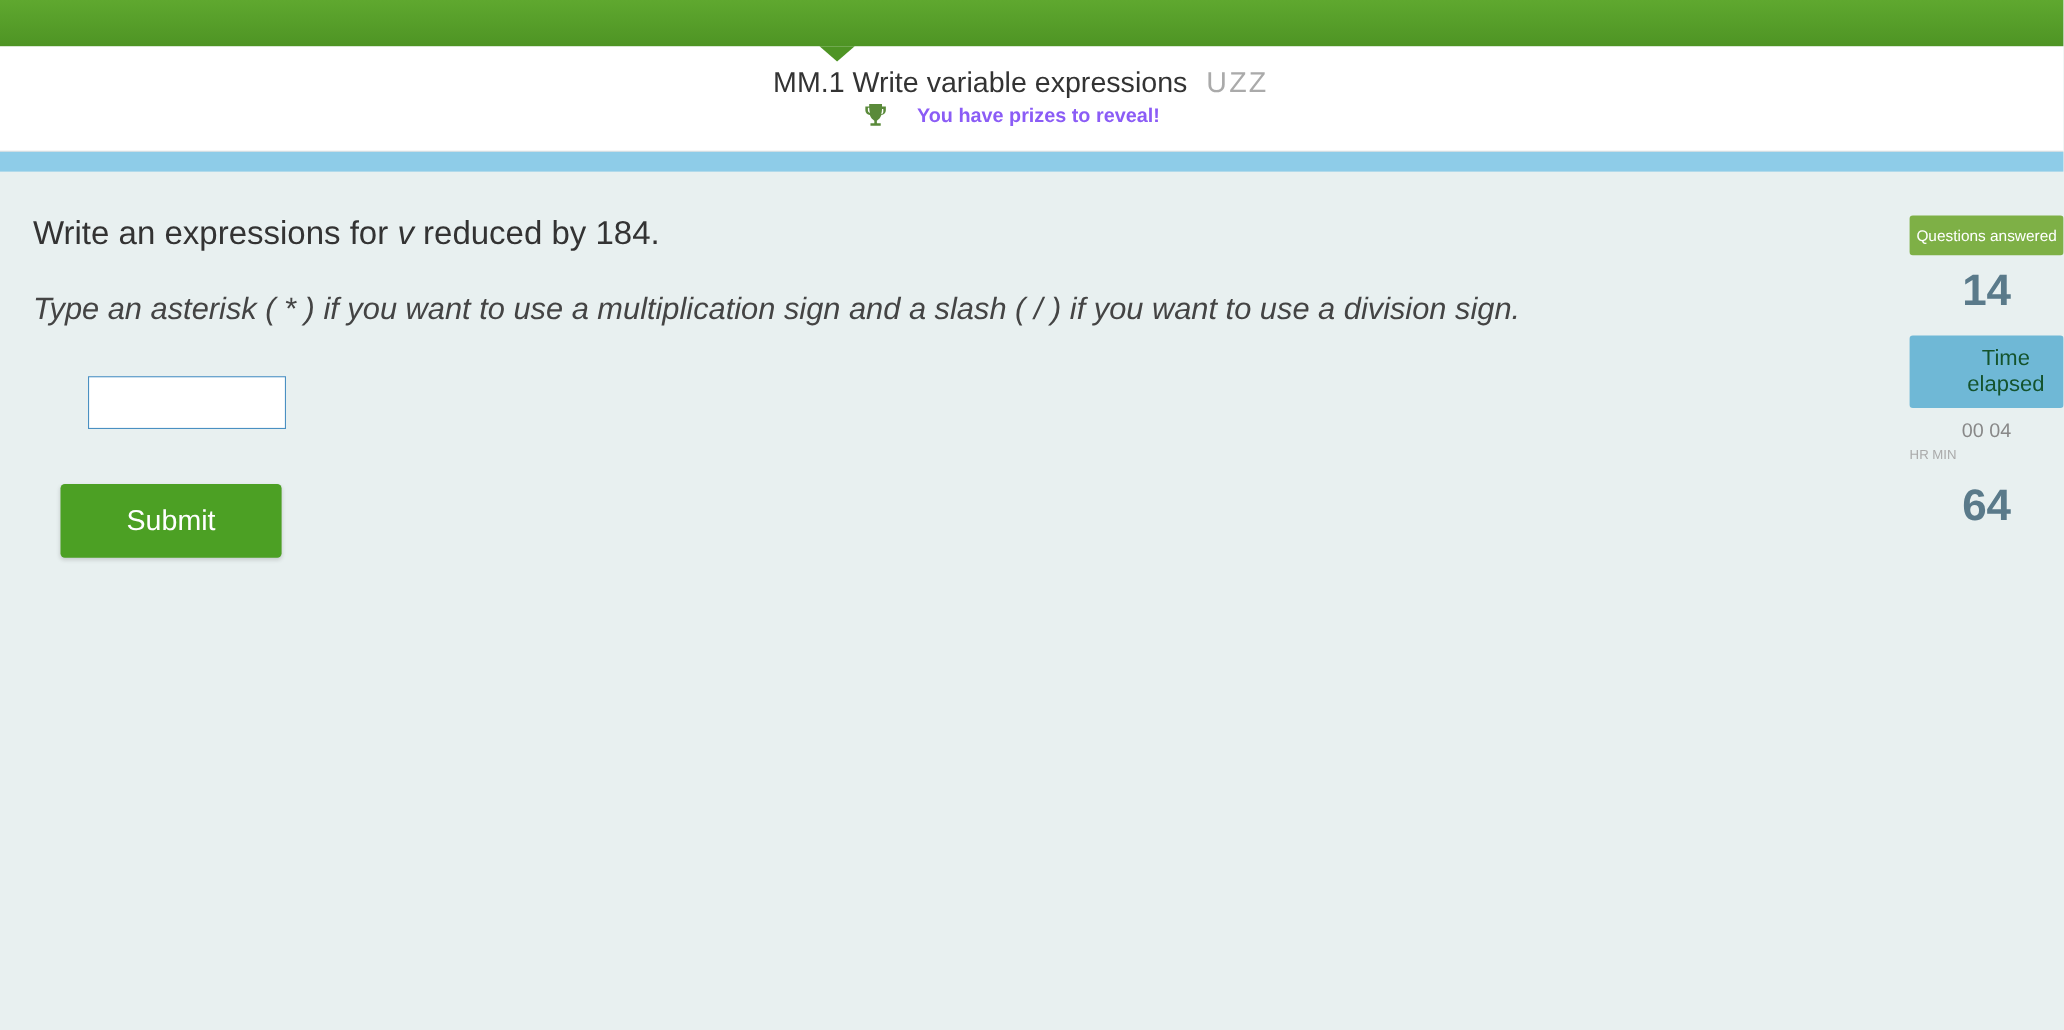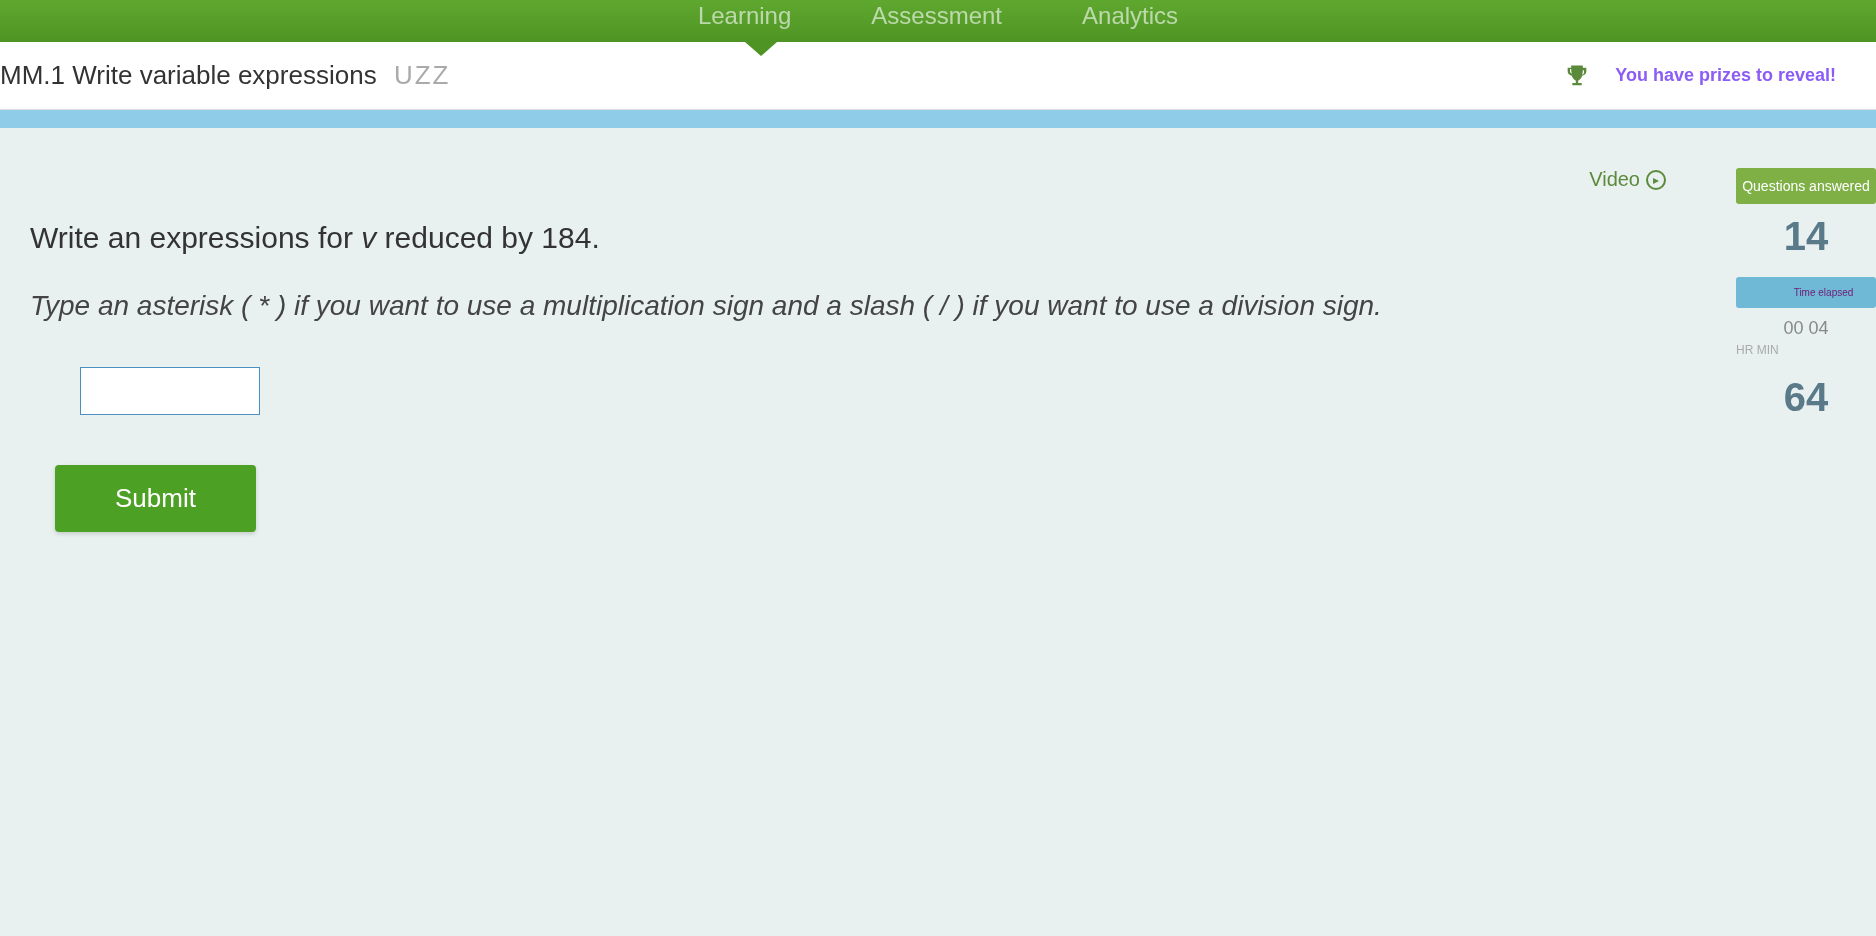--- a/index.html
+++ b/index.html
@@ -38,20 +38,21 @@
       padding-top: 2px;
       opacity: 0.6;
     }
     .subheader {
       background: #fff;
       padding: 18px 20px 18px 0;
       display: flex;
       justify-content: space-between;
       align-items: center;
       border-bottom: 1px solid #ddd;
+      flex-direction: column;
     }
     .skill-title {
       font-size: 26px;
       color: #333;
       font-weight: normal;
     }
     .skill-code {
       color: #aaa;
       margin-left: 10px;
       letter-spacing: 2px;
@@ -149,22 +150,22 @@
       border-radius: 3px;
       padding: 10px 6px;
     }
     .stat-green {
       background: #7eb046;
       color: #fff;
       font-size: 14px;
     }
     .stat-blue {
       background: #6fb8d6;
-      color: #701a75;
-      font-size: 10px;
+      color: #14532d;
+      font-size: 20px;
       padding-left: 41px;
     }
     .stat-orange {
       background: #d88a5a;
       color: #fff;
       font-size: 14px;
     }
     .stat-number {
       font-size: 40px;
       font-weight: bold;
@@ -182,49 +183,40 @@
       font-size: 12px;
       color: #aaa;
       text-align: left;
       margin-bottom: 18px;
     }
   </style>
 </head>
 <body>
 
 <div class="top-nav">
-  <div class="nav-items">
-    <span>Learning</span>
-    <span>Assessment</span>
-    <span>Analytics</span>
-  </div>
   <div class="nav-pointer"></div>
 </div>
 
 <div class="subheader">
   <div class="skill-title">
     <span>MM.1 Write variable expressions</span>
     <span class="skill-code">UZZ</span>
   </div>
   <div class="prizes">
     <svg class="trophy-icon" viewBox="0 0 24 24" fill="#5a8a3a">
       <path d="M7 3h10v2h3v3c0 2-1.5 3.5-3.5 3.7C15.8 14 14 15.5 13 16v2h3v2H8v-2h3v-2c-1-0.5-2.8-2-3.5-4.3C5.5 11.5 4 10 4 8V5h3V3zm-1 4v1c0 1 0.7 1.8 1.6 2C7.2 8.7 7 7.4 7 6H6zm12 0h-1c0 1.4-0.2 2.7-0.6 4 0.9-0.2 1.6-1 1.6-2V7z"></path>
     </svg>
     <span>You have prizes to reveal!</span>
   </div>
 </div>
 
 <div class="blue-bar"></div>
 
 <div class="main-area">
   <div class="question-panel">
-    <div class="video-link">
-      <span>Video</span>
-      <span class="video-circle">▸</span>
-    </div>
     <div class="question-text">
       <span>Write an expressions for </span><span class="var">v</span><span> reduced by 184.</span>
     </div>
     <div class="hint-text">Type an asterisk ( * ) if you want to use a multiplication sign and a slash ( / ) if you want to use a division sign.</div>
     <input type="text" class="answer-input" style="">
     <button class="submit-btn">Submit</button>
   </div>
 
   <div class="sidebar">
     <div class="stat-box stat-green">Questions answered</div>

